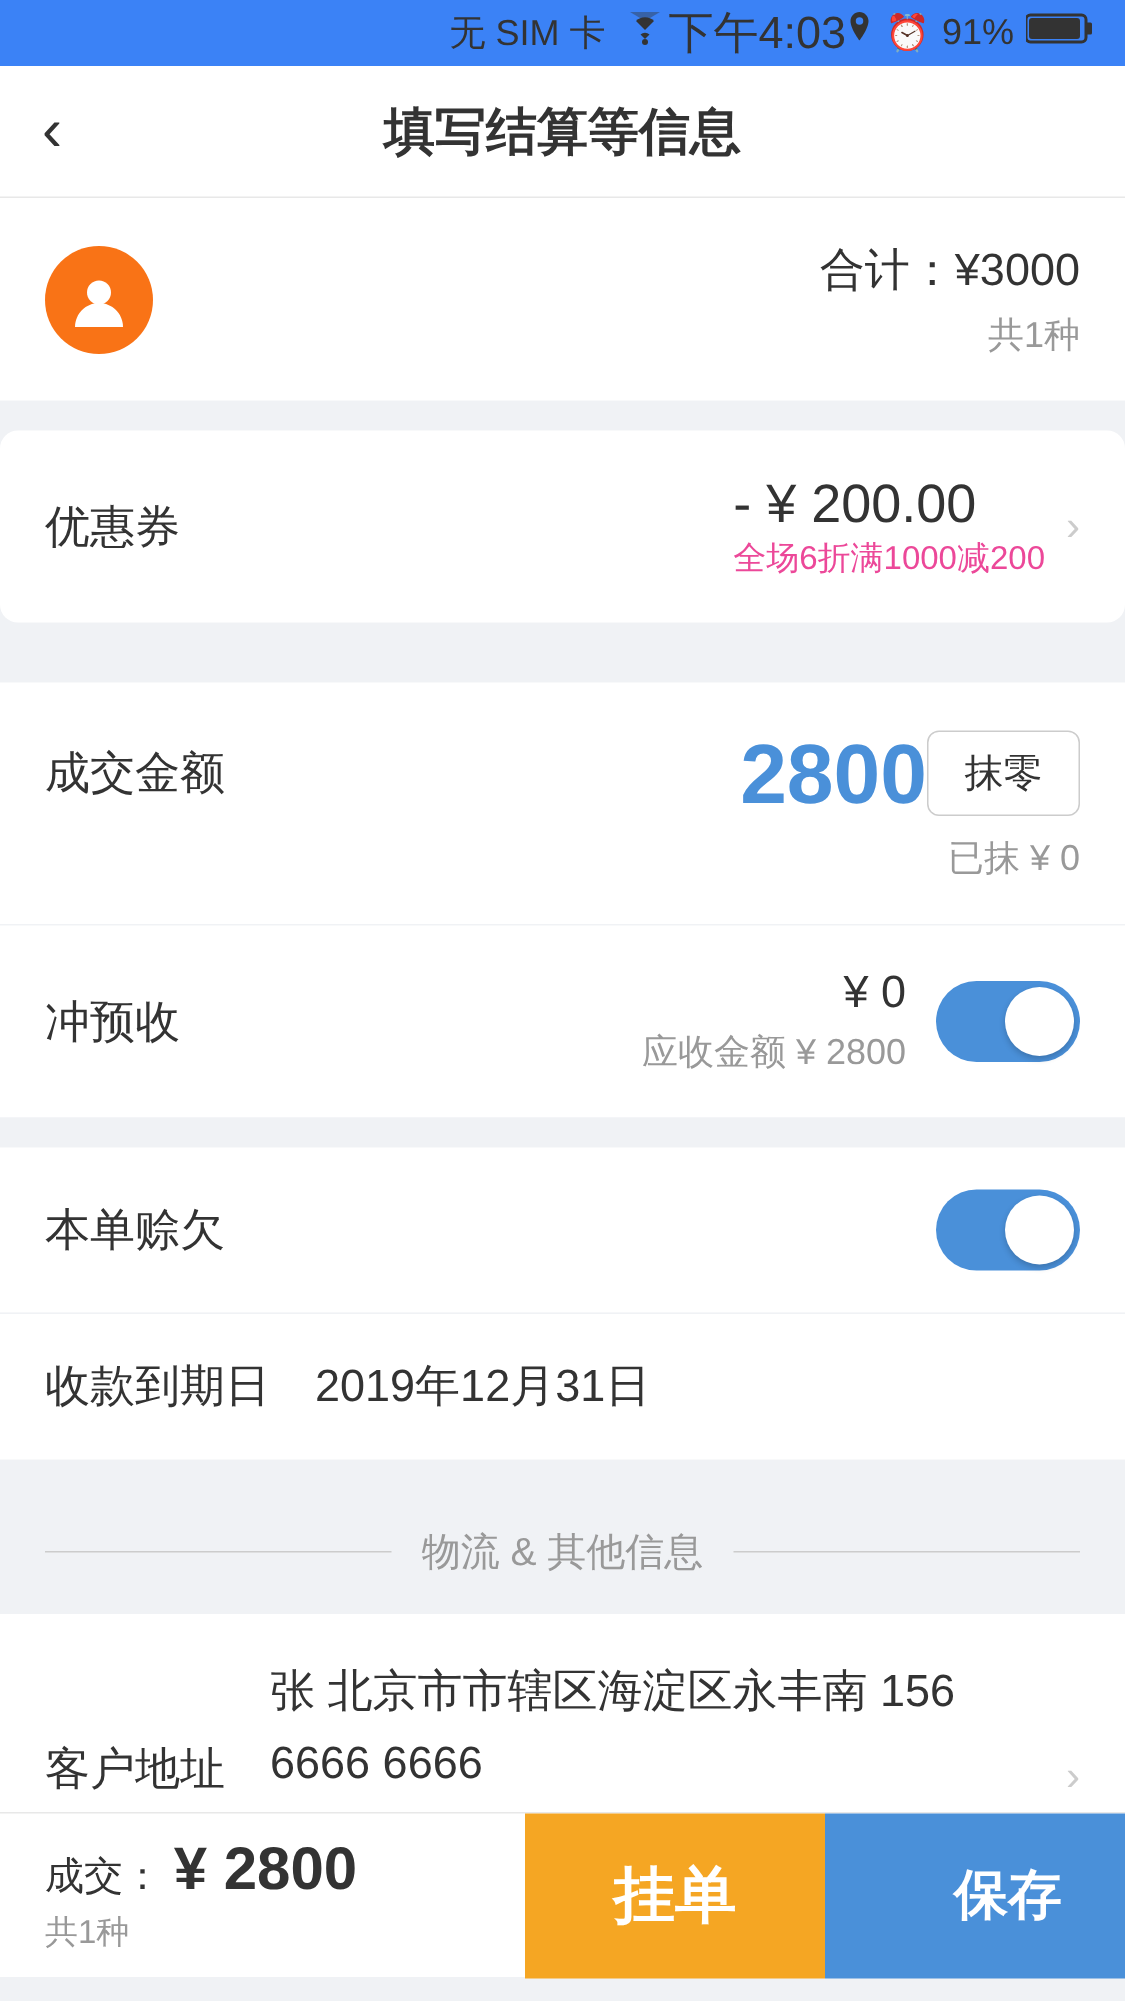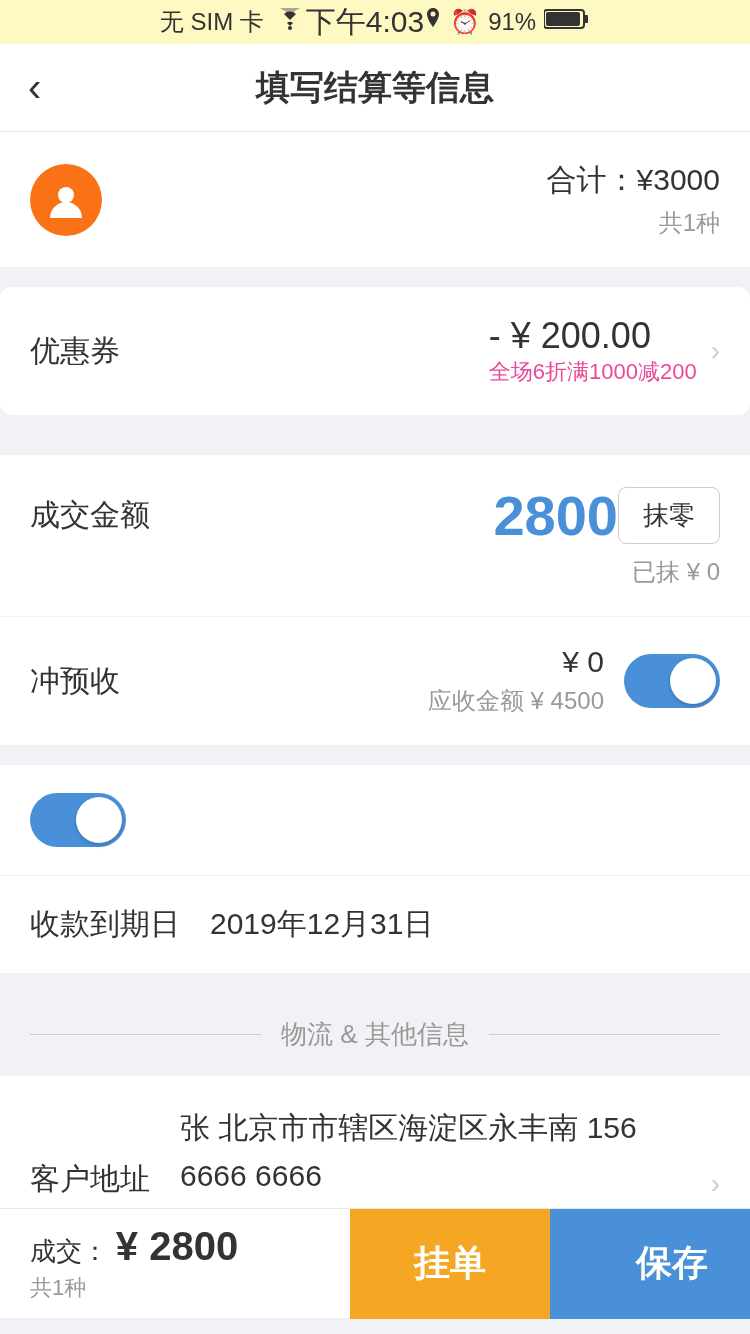--- a/index.html
+++ b/index.html
@@ -10,24 +10,24 @@
       font-family: -apple-system, "PingFang SC", "Helvetica Neue", sans-serif;
       background: #f0f2f5;
       font-size: 28px;
       color: #333;
     }
 
     
     .status-bar {
       width: 100%;
       height: 44px;
-      background: #fef9c3;
-      display: flex;
-      align-items: center;
-      justify-content: center;
+      background: #3b82f6;
+      display: flex;
+      align-items: center;
+      justify-content: flex-end;
       padding: 0 20px;
       font-size: 24px;
       color: #333;
     }
     .status-left { display: flex; align-items: center; gap: 10px; }
     .status-center { font-size: 30px; font-weight: 500; }
     .status-right { display: flex; align-items: center; gap: 8px; font-size: 24px; }
 
     
     .nav-bar {
@@ -351,21 +351,21 @@
       color: #999;
       margin-top: 4px;
     }
     .btn-hang {
       width: 200px;
       height: 110px;
       background: #f5a623;
       display: flex;
       align-items: center;
       justify-content: center;
-      font-size: 36px;
+      font-size: 41px;
       font-weight: 600;
       color: #fff;
       cursor: pointer;
     }
     .btn-save {
       width: 200px;
       height: 110px;
       background: #4a90d9;
       display: flex;
       align-items: center;
@@ -457,29 +457,30 @@
       </div>
     </div>
     <div class="amount-sub">已抹  ¥ 0</div>
   </div>
 
   <div class="prepaid-row">
     <div class="prepaid-label">冲预收</div>
     <div class="prepaid-right">
       <div class="prepaid-values">
         <div class="prepaid-amount">¥ 0</div>
-        <div class="prepaid-sub">应收金额 ¥ 4500</div>
+        <div class="prepaid-sub">应收金额 ¥ 2800</div>
       </div>
       <div class="toggle"></div>
     </div>
   </div>
 
   <div class="section-gap"></div>
 
   <div class="debt-row">
+    <div class="debt-label">本单赊欠</div>
     <div class="toggle"></div>
   </div>
 
   <div class="duedate-row">
     <div class="duedate-label">收款到期日</div>
     <div class="duedate-value">2019年12月31日</div>
   </div>
 
   <div class="logistics-divider">
     <div class="logistics-line"></div>

